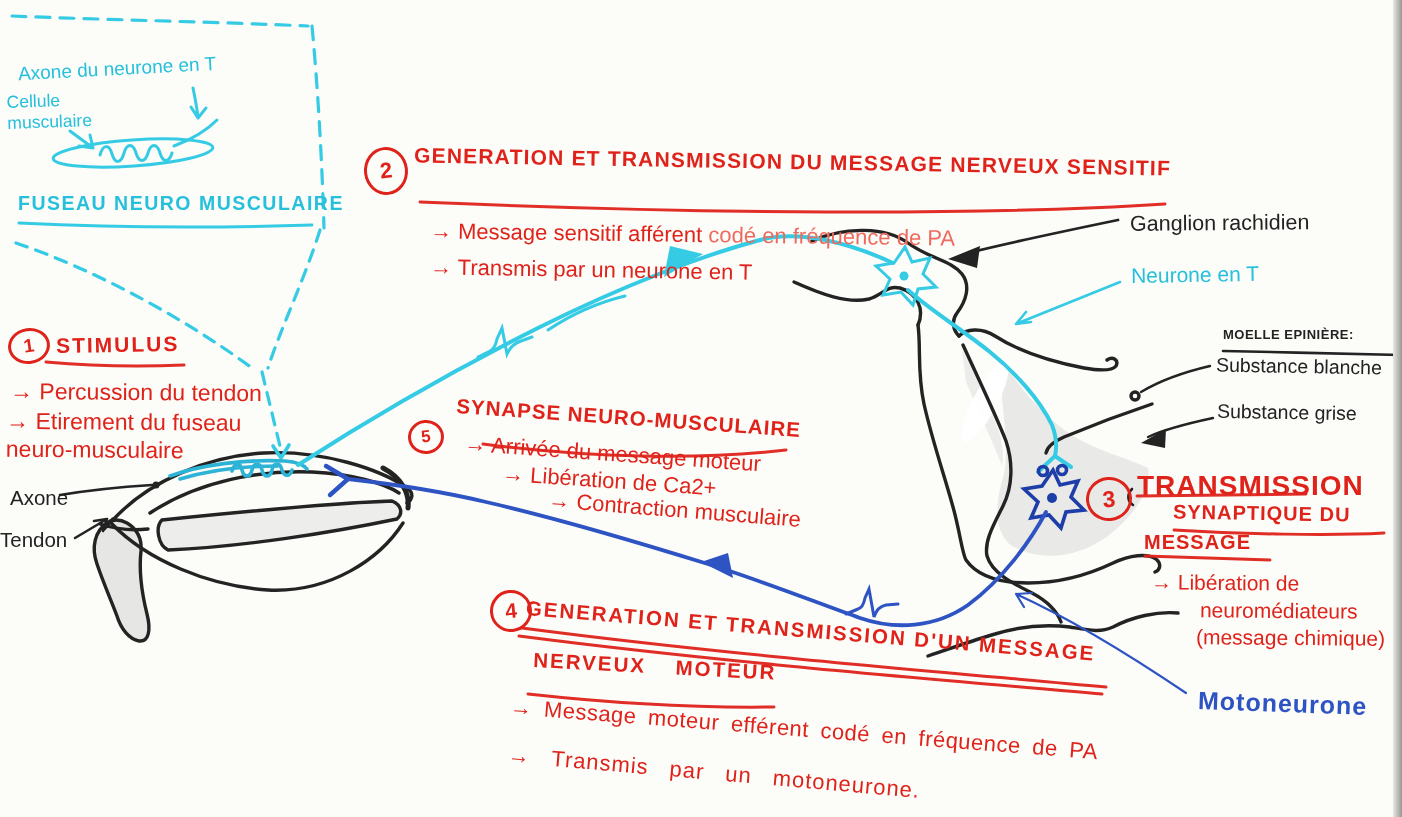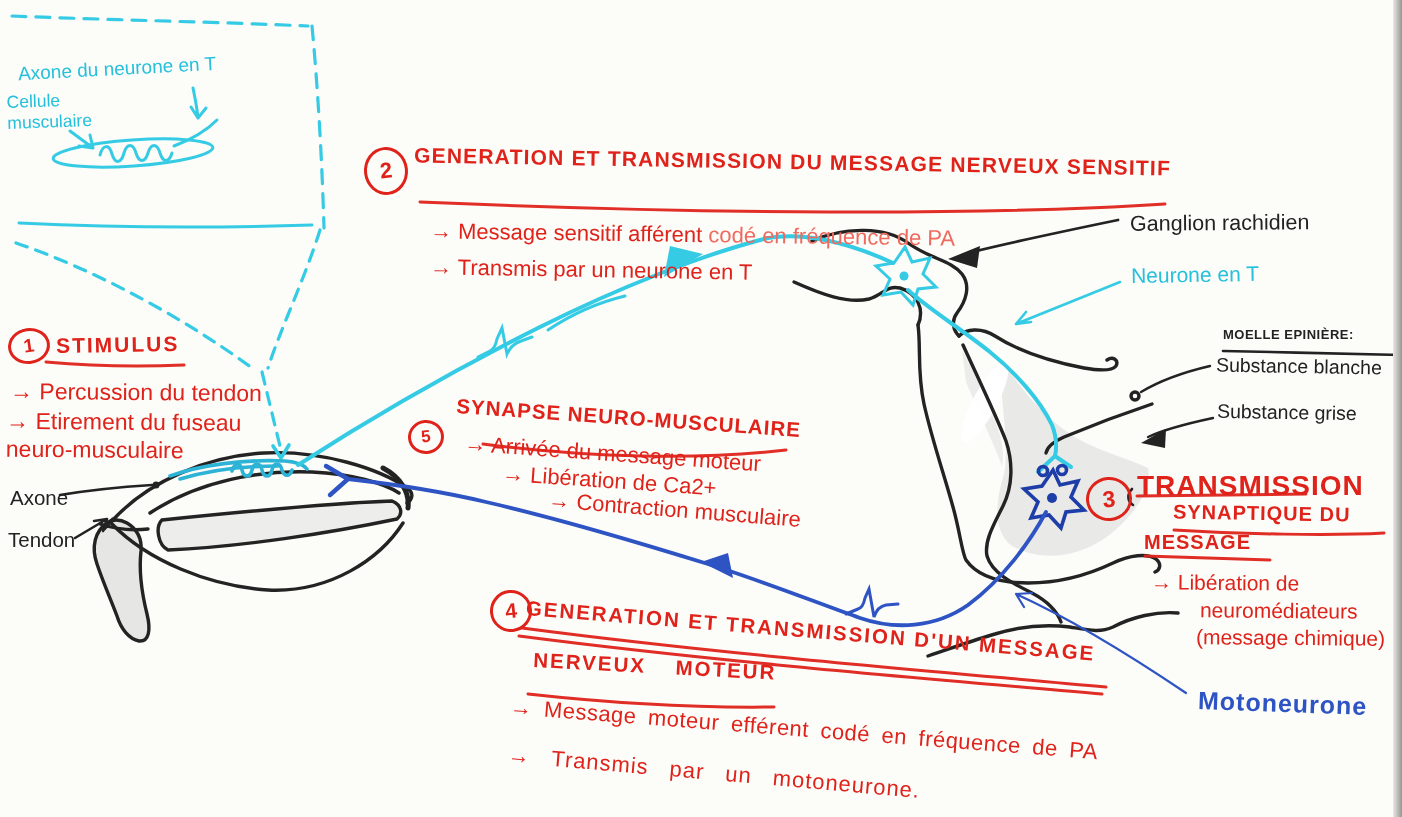--- a/index.html
+++ b/index.html
@@ -144,20 +144,21 @@
       <path d="M1174,530 C1240,534 1330,536 1384,533"></path>
       <path d="M1145,556 L1270,560"></path>
       <path d="M522,628 C720,654 920,670 1106,687"></path>
       <path d="M519,636 C720,662 920,678 1102,694"></path>
       <path d="M528,694 C610,703 700,708 774,707"></path>
     </g>
   </svg>
 
   <div class="t cyan" style="left:18px;top:58px;font-size:19px;transform:rotate(-3deg)">Axone du neurone en T</div>
   <div class="t cyan wrap" style="left:7px;top:90px;font-size:17.5px;width:112px;transform:rotate(-2deg)">Cellule musculaire</div>
+  <div class="t cyan hd" style="left:18px;top:192px;font-size:19.5px;letter-spacing:1.5px">FUSEAU NEURO MUSCULAIRE</div>
 
   <div class="circ" style="left:8px;top:328px;width:36px;height:30px;font-size:19px;transform:rotate(-8deg)">
     <span>1</span>
   </div>
   <div class="t red hd" style="left:56px;top:332px;font-size:21px;letter-spacing:2px;transform:rotate(-1deg)">STIMULUS</div>
   <div class="t red" style="left:10px;top:379px;font-size:23px;transform:rotate(0.5deg)">→ Percussion du tendon</div>
   <div class="t red wrap" style="left:6px;top:409px;font-size:23px;width:300px;transform:rotate(0.5deg)">→ Etirement du fuseau neuro-musculaire</div>
 
   <div class="circ" style="left:364px;top:147px;width:38px;height:42px;font-size:22px;transform:rotate(-6deg)">
     <span>2</span>
@@ -195,16 +196,16 @@
   <div class="t red" style="left:511px;top:694px;font-size:22px;letter-spacing:0.5px;word-spacing:5px;transform:rotate(4.4deg);transform-origin:left top">→ Message moteur efférent codé en fréquence de PA</div>
   <div class="t red" style="left:509px;top:742px;font-size:22px;letter-spacing:1px;word-spacing:14px;transform:rotate(5deg);transform-origin:left top">→ Transmis par un motoneurone.</div>
 
   <div class="t ink" style="left:1130px;top:211px;font-size:21.5px;transform:rotate(-0.5deg)">Ganglion rachidien</div>
   <div class="t cyan" style="left:1131px;top:262px;font-size:21px;transform:rotate(-1deg)">Neurone en T</div>
   <div class="t ink hd" style="left:1223px;top:327px;font-size:13px;letter-spacing:0.5px">MOELLE EPINIÈRE:</div>
   <div class="t ink" style="left:1216px;top:355px;font-size:19.5px;transform:rotate(1deg)">Substance blanche</div>
   <div class="t ink" style="left:1217px;top:401px;font-size:19.5px;transform:rotate(1deg)">Substance grise</div>
   <div class="t blue hd" style="left:1198px;top:688px;font-size:25px;letter-spacing:1px;transform:rotate(2deg)">Motoneurone</div>
   <div class="t ink" style="left:10px;top:486px;font-size:20.5px">Axone</div>
-  <div class="t ink" style="left:8px;top:528px;font-size:20.5px">Tendon</div>
+  <div class="t ink" style="left:0;top:528px;font-size:20.5px">Tendon</div>
 
   <div class="scan-edge"></div>
 </div>
 
 </body></html>

